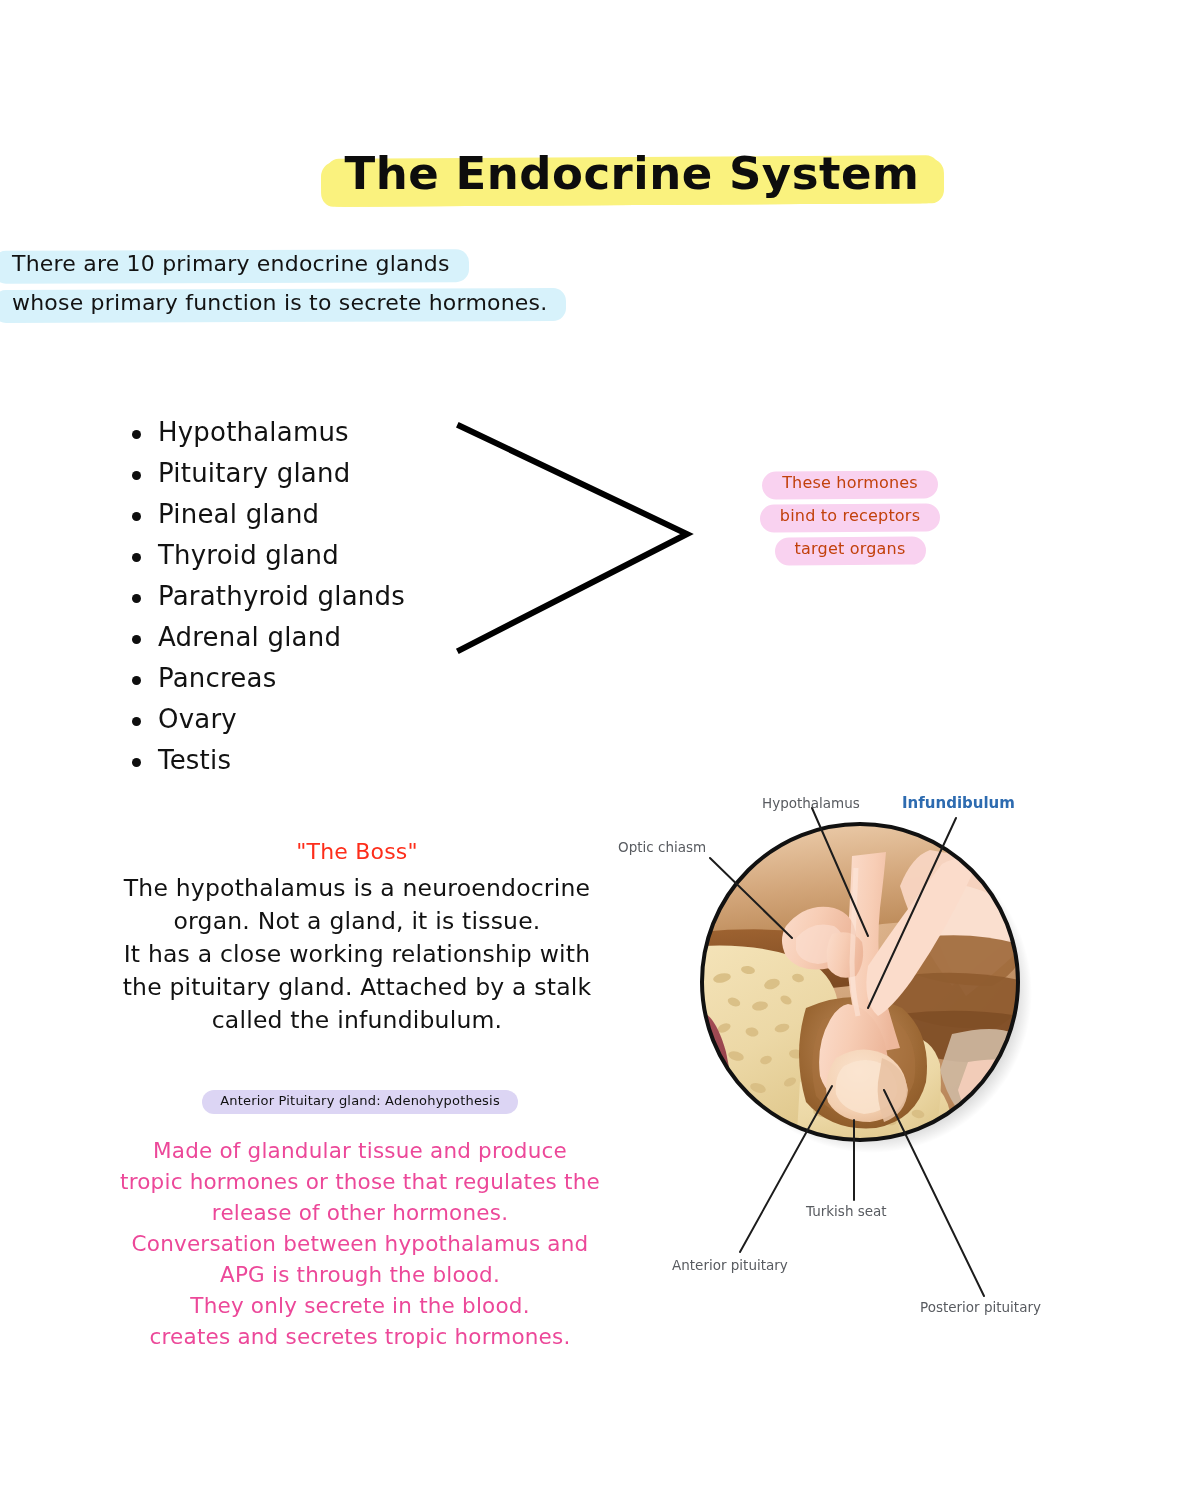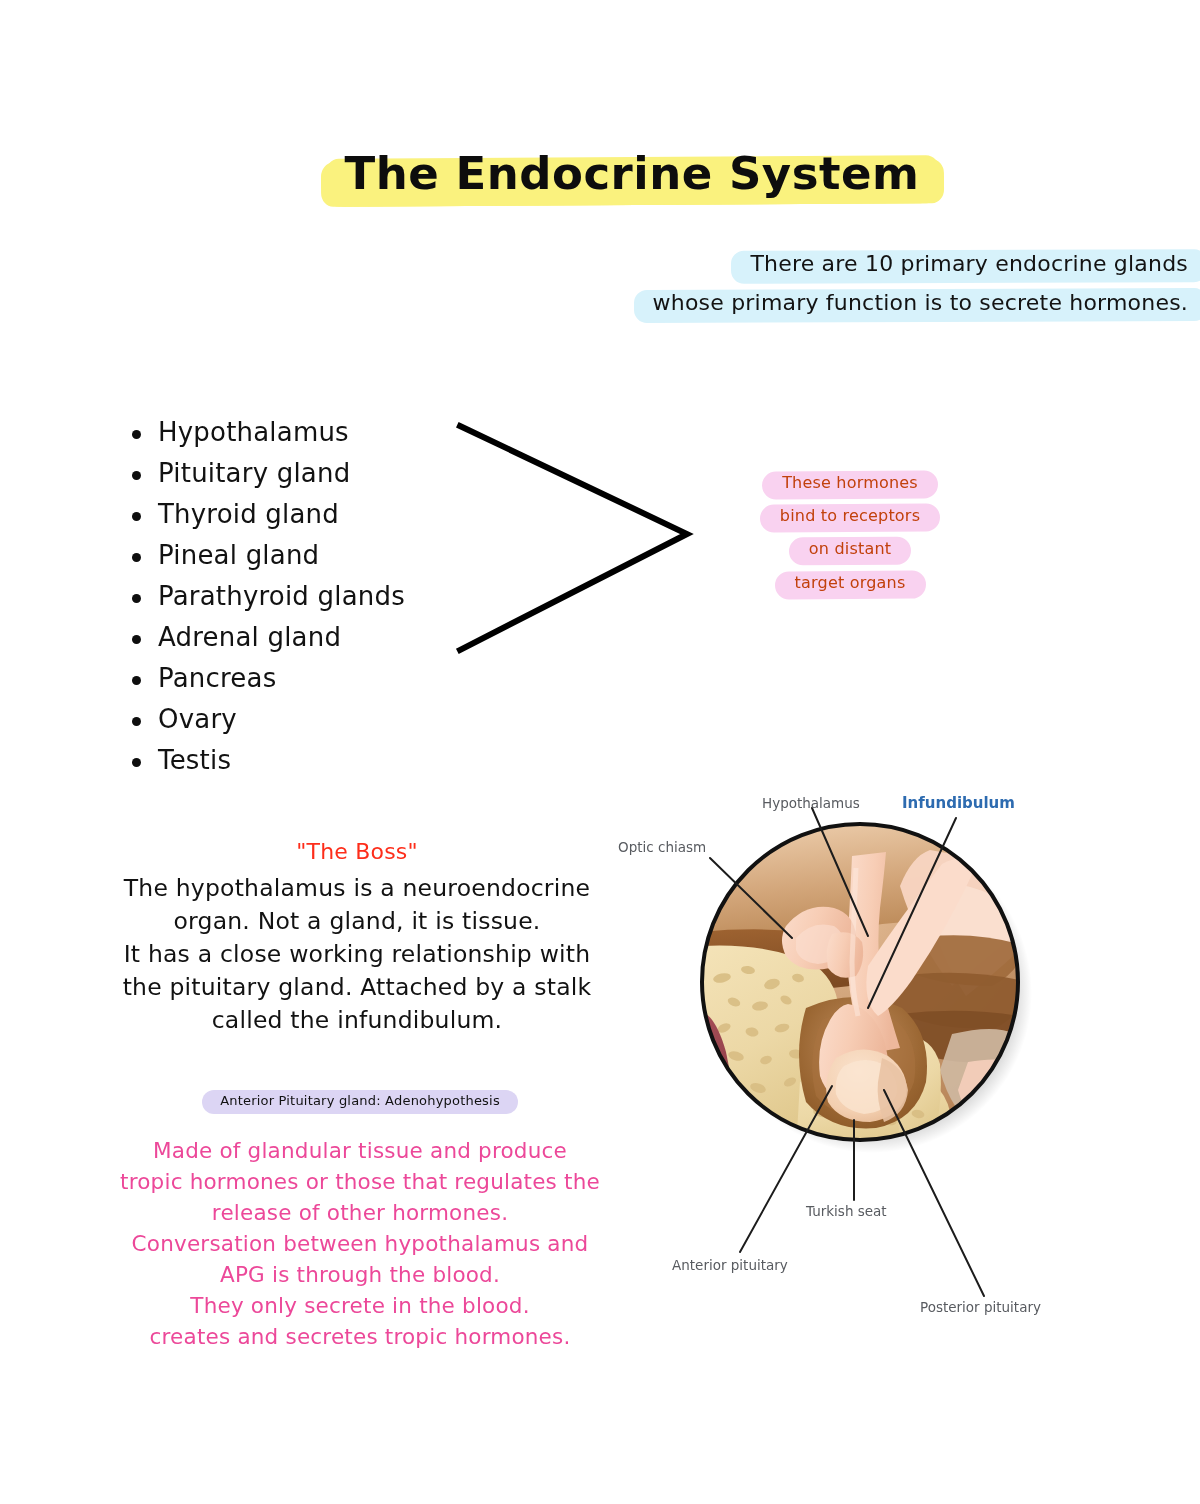--- a/index.html
+++ b/index.html
@@ -60,21 +60,21 @@
     transform: rotate(-0.35deg);
     box-shadow: 6px 2px 0 -2px #faf27e, -6px 2px 0 -2px #faf27e;
   }
 
   
   #subtitle-wrap {
     position: absolute;
     left: 0;
     top: 248px;
     width: 1200px;
-    text-align: right;
+    text-align: left;
   }
   .sub-line {
     display: inline-block;
     position: relative;
     font-size: 22px;
     font-weight: 400;
     color: #131313;
     padding: 2px 12px 3px 12px;
     line-height: 1.25;
     margin-bottom: 6px;
@@ -265,22 +265,22 @@
     </span></div>
     <div><span class="sub-line hand">
       <span class="hl"></span>
       <span>whose primary function is to secrete hormones.</span>
     </span></div>
   </div>
 
   <ul id="gland-list" class="hand">
     <li><span>Hypothalamus</span></li>
     <li><span>Pituitary gland</span></li>
+    <li><span>Pineal gland</span></li>
     <li><span>Thyroid gland</span></li>
-    <li><span>Pineal gland</span></li>
     <li><span>Parathyroid glands</span></li>
     <li><span>Adrenal gland</span></li>
     <li><span>Pancreas</span></li>
     <li><span>Ovary</span></li>
     <li><span>Testis</span></li>
   </ul>
 
   <div id="chevron">
     <svg width="260" height="255" viewBox="0 0 260 255">
       <polyline points="10,14 237,122 10,238" fill="none" stroke="#000000" stroke-width="6" stroke-linecap="square" stroke-linejoin="miter"></polyline>
@@ -288,24 +288,20 @@
   </div>
 
   <div id="pink-note">
     <span class="pink-row"><span class="pink-line hand">
       <span class="hl"></span>
       <span>These hormones</span>
     </span></span>
     <span class="pink-row"><span class="pink-line hand">
       <span class="hl"></span>
       <span>bind to receptors</span>
-    </span></span>
-    <span class="pink-row"><span class="pink-line hand">
-      <span class="hl"></span>
-      <span>on distant</span>
     </span></span>
     <span class="pink-row"><span class="pink-line hand">
       <span class="hl"></span>
       <span>target organs</span>
     </span></span>
   </div>
 
   <div id="boss-block" class="hand">
     <div id="boss-title">"The Boss"</div>
     <div class="body-line">The hypothalamus is a neuroendocrine</div>

